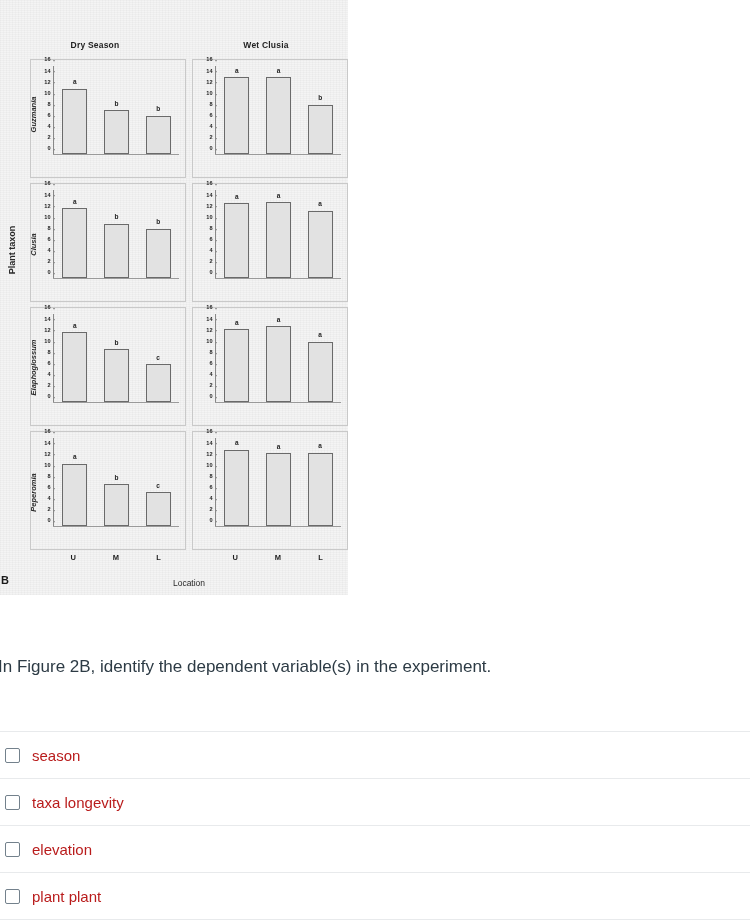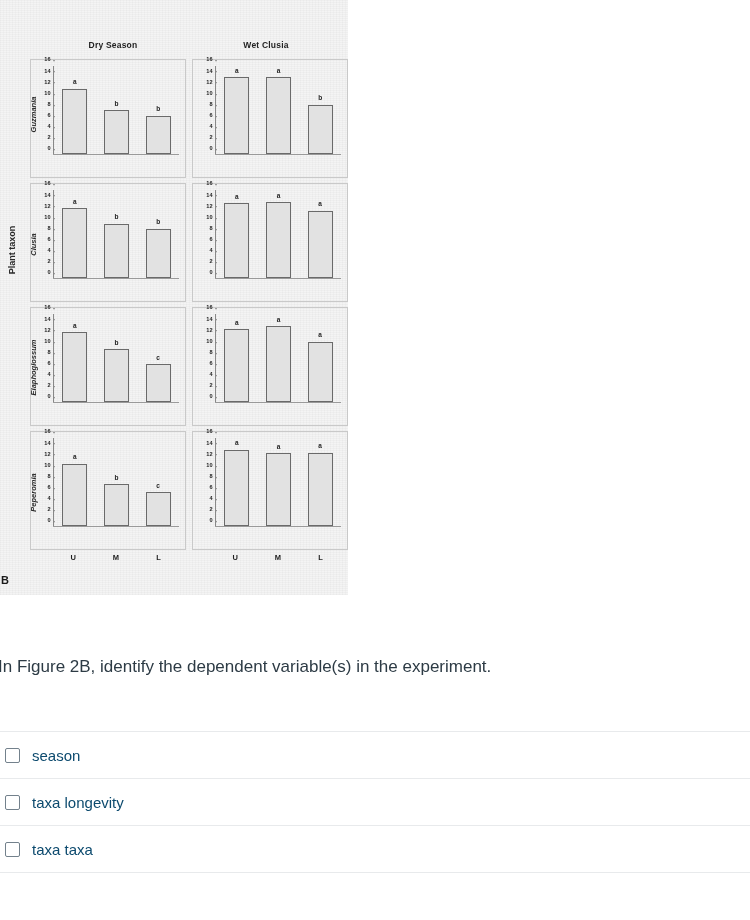--- a/index.html
+++ b/index.html
@@ -41,21 +41,21 @@
   }
   .season-head {
     position: absolute;
     top: 40px;
     font-size: 8.5px;
     font-weight: bold;
     color: #232323;
     text-align: center;
     letter-spacing: .2px;
   }
-  .season-head.dry { left: 44px; width: 138px; }
+  .season-head.dry { left: 26px; width: 138px; }
   .season-head.wet { left: 197px; width: 138px; }
 
   
   .plant-taxon-label {
     position: absolute;
     left: -33px;
     top: 245px;
     width: 90px;
     text-align: center;
     transform: rotate(-90deg);
@@ -210,21 +210,21 @@
     width: 13px;
     height: 13px;
     border: 1.3px solid #73818c;
     border-radius: 2px;
     background: #fff;
     flex: 0 0 auto;
     margin-right: 12px;
   }
   .answer-label {
     font-size: 15px;
-    color: #0c4a6e;
+    color: #b91c1c;
     font-family: "Liberation Sans", sans-serif;
   }
 </style>
 </head>
 <body>
 
 <div class="figure-wrap">
   <div class="fig-noise"></div>
 
 
@@ -475,33 +475,38 @@
       <div class="xtick">U</div>
       <div class="xtick">M</div>
       <div class="xtick">L</div>
     </div>
   <div class="xtick-row" id="xticks-wet" style="left:214px; top:553px; width:128px;">
       <div class="xtick">U</div>
       <div class="xtick">M</div>
       <div class="xtick">L</div>
     </div>
 
+  <div class="location-label">Location</div>
   <div class="panel-letter-b">B</div>
 </div>
 
 <div class="question">
   <span>In Figure </span><b>2B</b><span>, identify the dependent variable(s) in the experiment.</span>
 </div>
 
 <div class="answers" id="answers">
     <div class="answer-row">
       <div class="checkbox"></div>
       <div class="answer-label">season</div>
     </div>
     <div class="answer-row">
       <div class="checkbox"></div>
       <div class="answer-label">taxa longevity</div>
     </div>
     <div class="answer-row">
       <div class="checkbox"></div>
-      <div class="answer-label">taxa taxa</div>
+      <div class="answer-label">elevation</div>
+    </div>
+    <div class="answer-row">
+      <div class="checkbox"></div>
+      <div class="answer-label">plant plant</div>
     </div>
   </div>
 
 </body></html>

